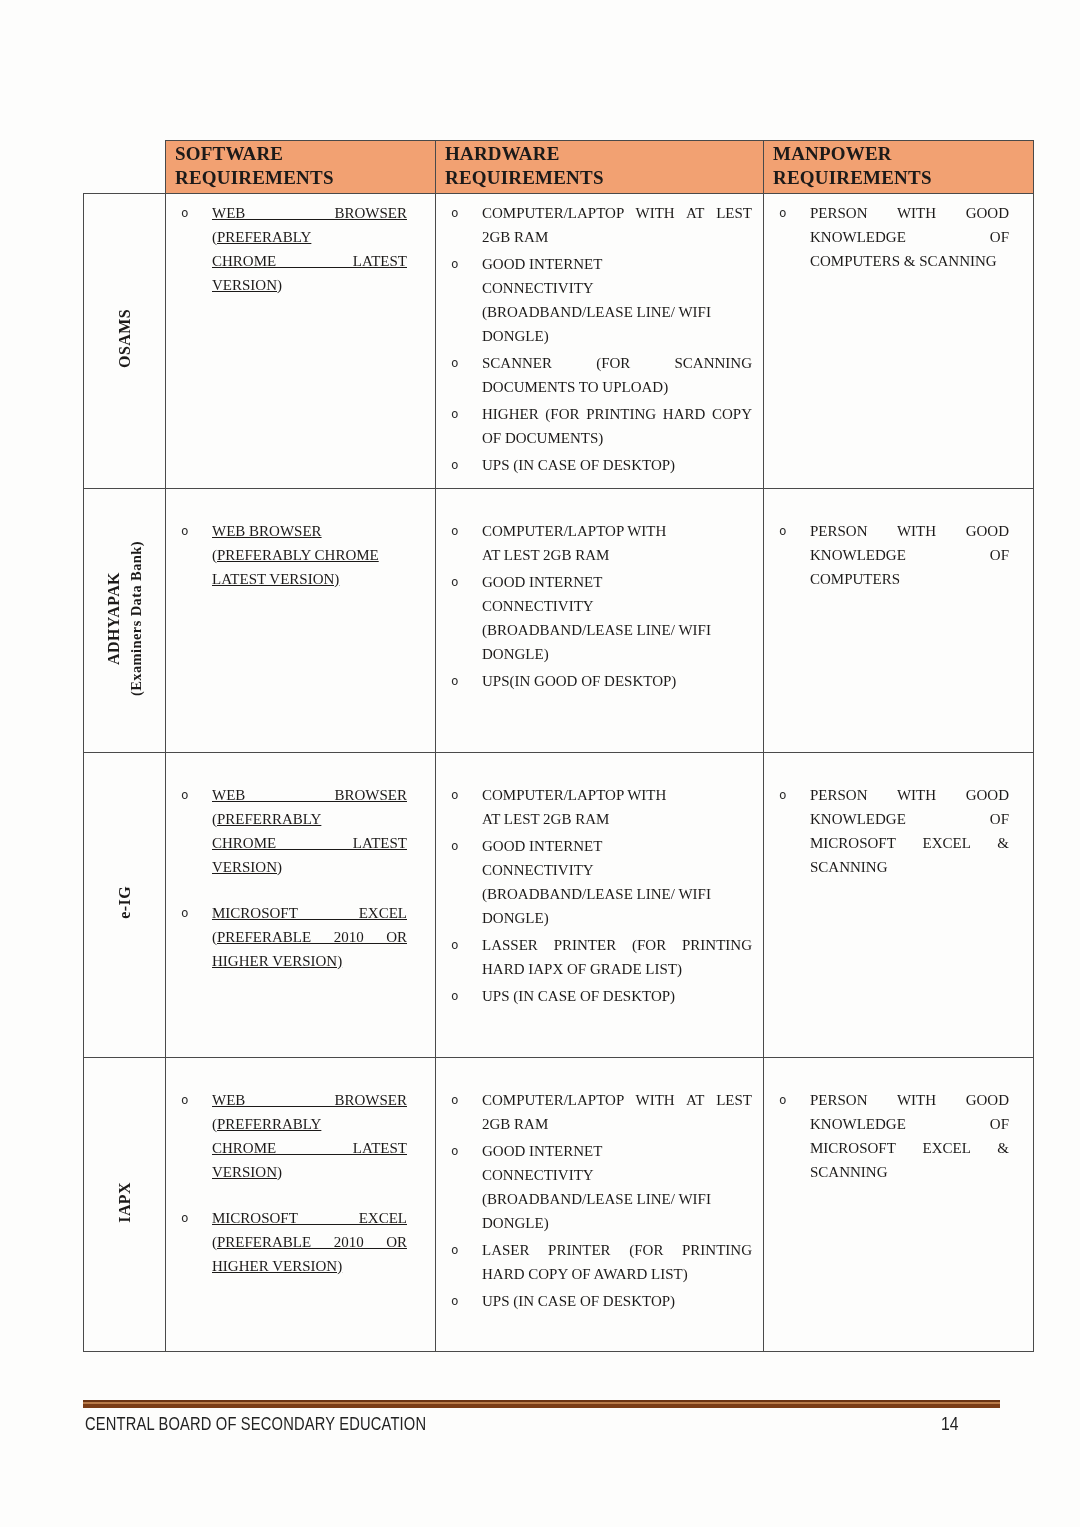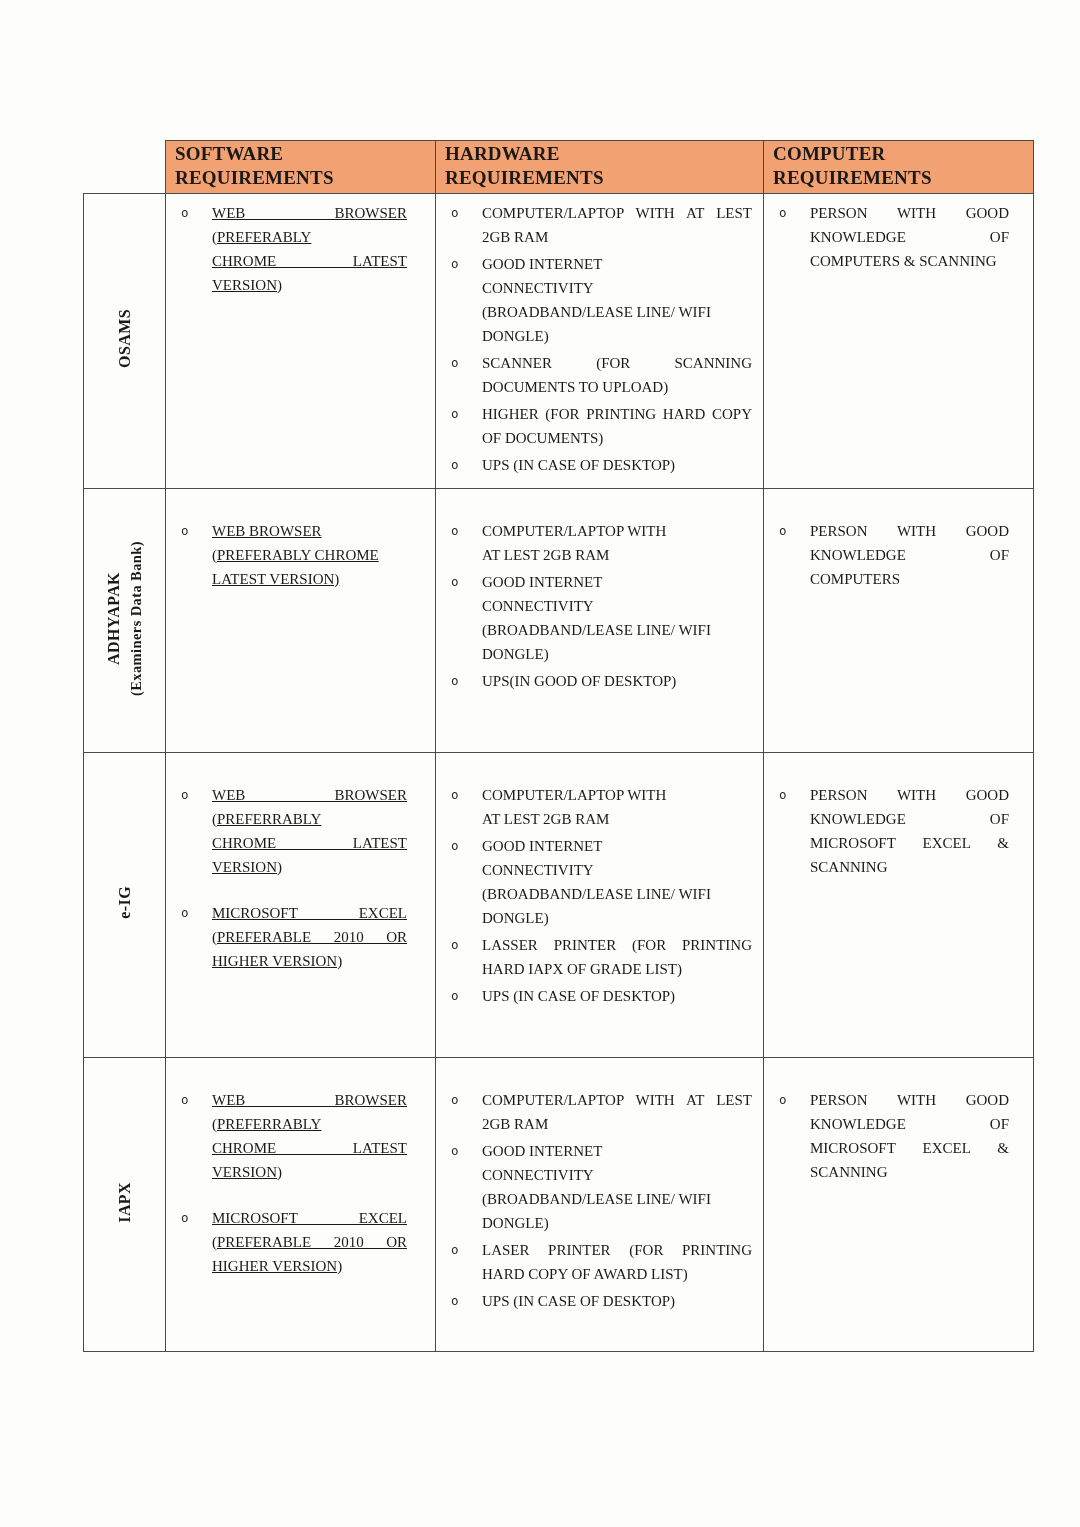--- a/index.html
+++ b/index.html
@@ -123,21 +123,21 @@
         <th class="corner"></th>
         <th class="col-header">
             <div class="tline multi">SOFTWARE</div>
             <div class="tline multi">REQUIREMENTS</div>
           </th>
         <th class="col-header">
             <div class="tline multi">HARDWARE</div>
             <div class="tline multi">REQUIREMENTS</div>
           </th>
         <th class="col-header">
-            <div class="tline multi">COMPUTER</div>
+            <div class="tline multi">MANPOWER</div>
             <div class="tline multi">REQUIREMENTS</div>
           </th>
       </tr>
     </thead>
     <tbody>
         <tr class="row-0">
           <td class="label-cell"><span class="vlabel"><div>OSAMS</div></span></td>
           <td class="list-cell software">
             <div class="bullet-item">
               <span class="bullet-marker">o</span>
@@ -349,14 +349,21 @@
               <span class="bullet-marker">o</span>
               <div class="bullet-text">
                 <div class="tline">PERSON WITH GOOD KNOWLEDGE OF MICROSOFT EXCEL &amp; SCANNING</div>
               </div>
             </div>
           </td>
         </tr>
       </tbody>
   </table>
 
+  <div class="footer">
+    <div class="footer-rule"></div>
+    <div class="footer-row">
+      <span class="footer-left">CENTRAL BOARD OF SECONDARY EDUCATION</span>
+      <span class="footer-page">14</span>
+    </div>
+  </div>
 
 </div>
 
 </body></html>

